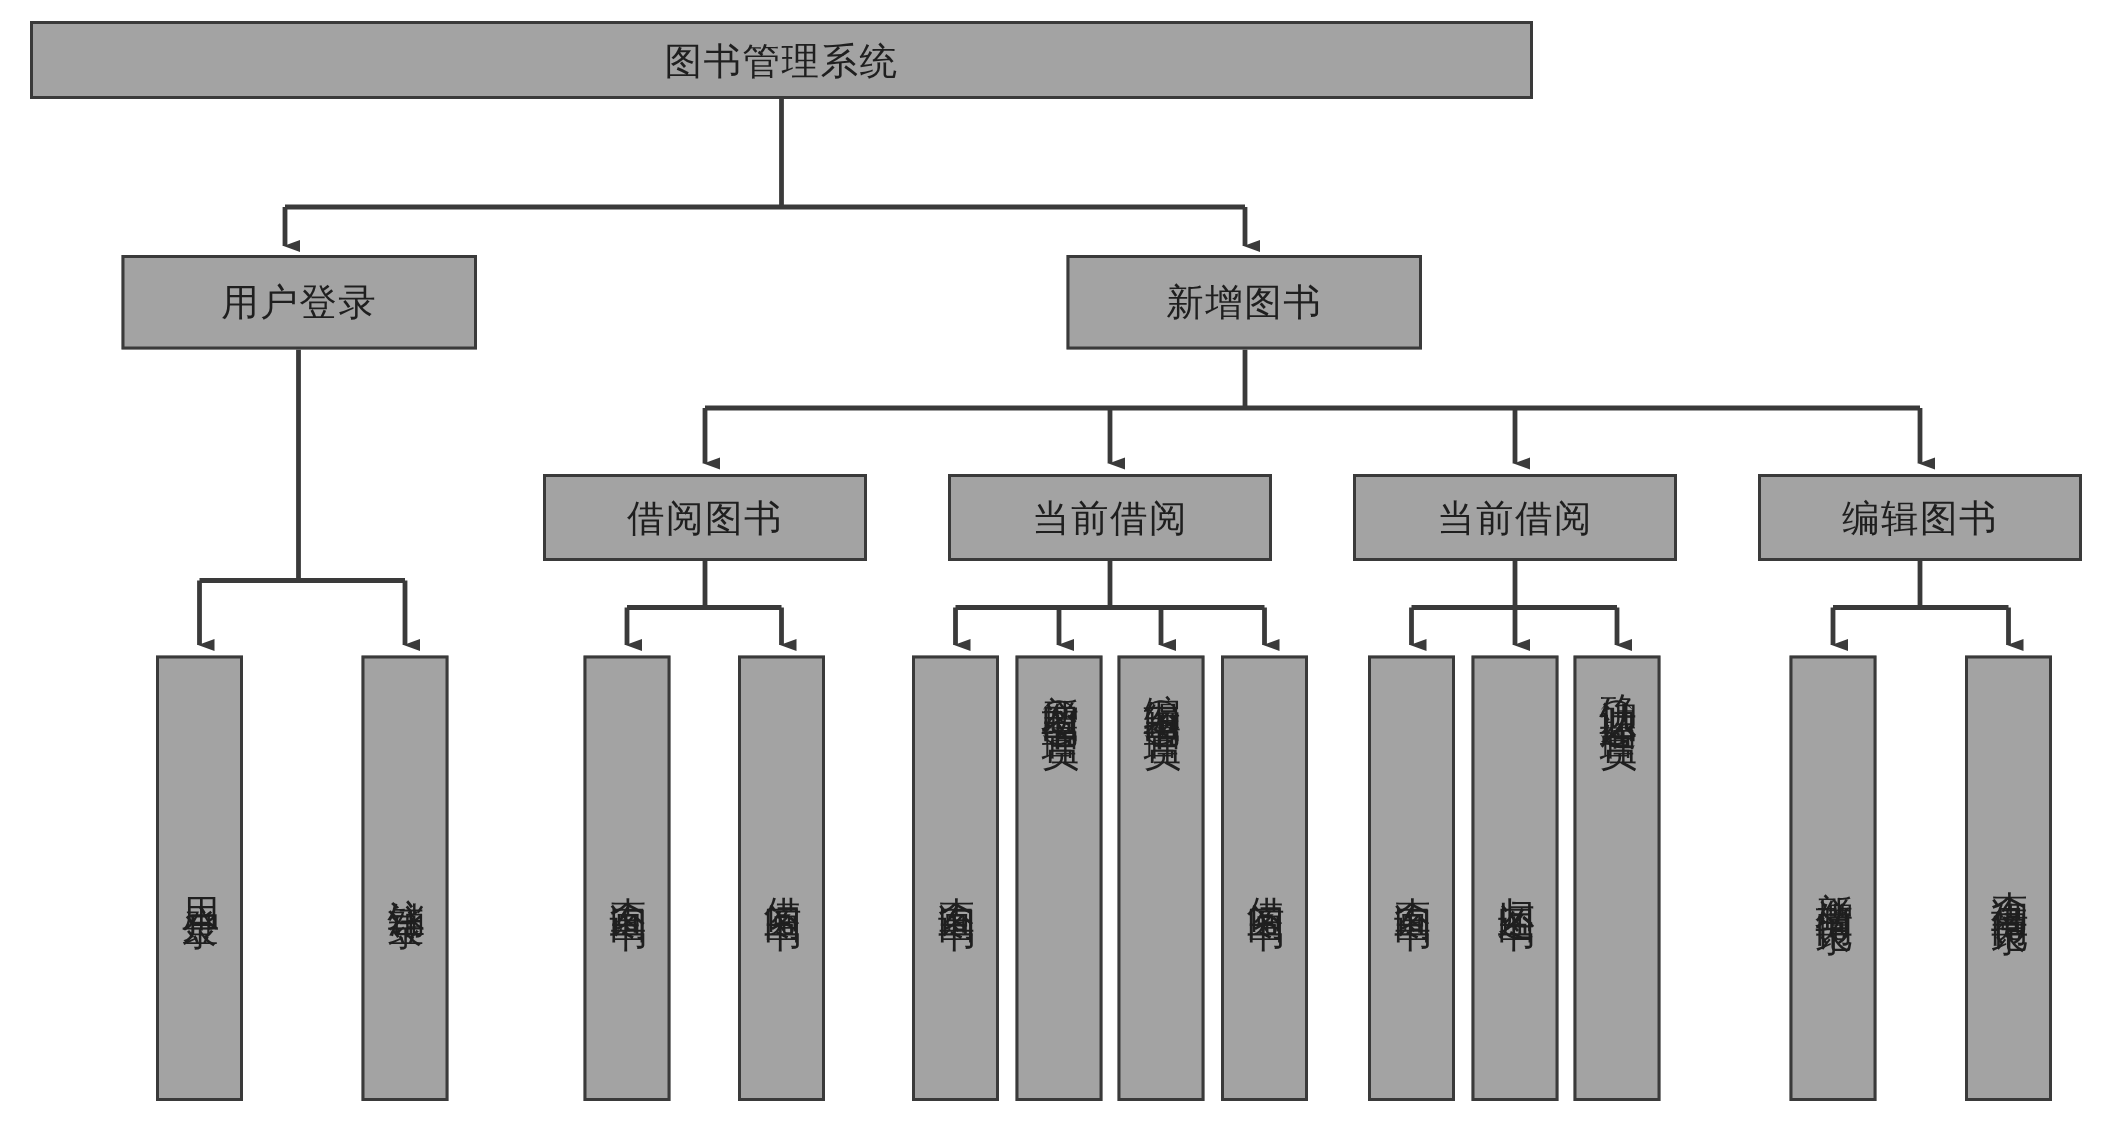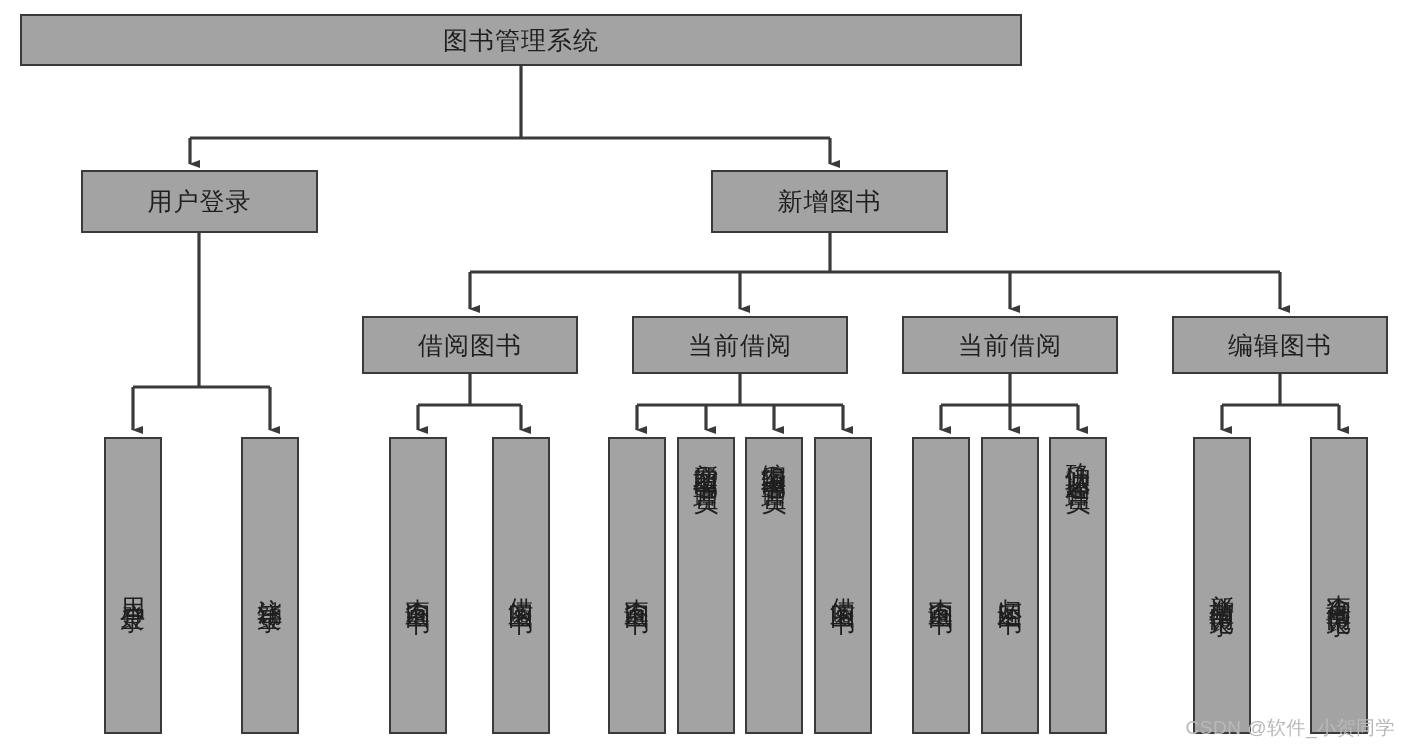--- a/index.html
+++ b/index.html
@@ -234,15 +234,14 @@
       <span class="vtext">新增借阅记录</span>
     </div>
   </div>
 
   <div class="node-box vertical" style="left:1310px; top:437px; width:58px; height:297px;">
     <div class="vbox-inner">
       <span class="vtext">查询借阅记录</span>
     </div>
   </div>
 
-  <div class="watermark">CSDN @软件_小贺同学</div>
 
 </div>
 
 </body></html>

